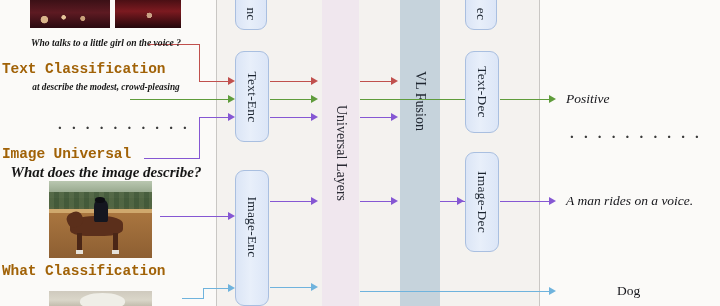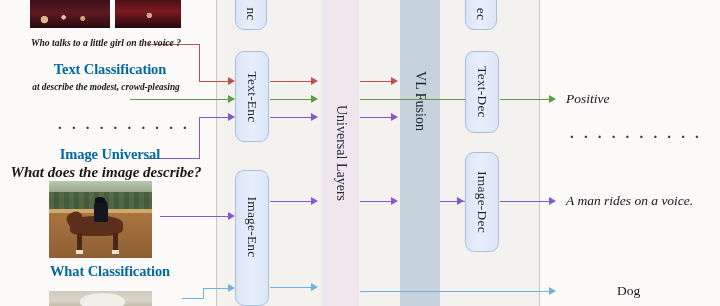--- a/index.html
+++ b/index.html
@@ -55,23 +55,23 @@
   .c-purple{border-color:#8557d3;}
   .c-blue{border-color:#6fb3dd;}
   .h-red{border-left:7px solid #c0504d;}
   .h-green{border-left:7px solid #5f9c3b;}
   .h-purple{border-left:7px solid #8557d3;}
   .h-blue{border-left:7px solid #6fb3dd;}
 
   
   .leftcol{position:absolute;left:2px;top:0;width:216px;height:229px;}
   .task-title{
-    position:absolute;width:216px;text-align:center;
-    font-family:Liberation Serif, serif;
-    font-weight:bold;font-size:14.5px;color:#0369a1;
+    position:absolute;width:216px;text-align:left;
+    font-family:Liberation Mono, monospace;
+    font-weight:bold;font-size:14.5px;color:#a16207;
     letter-spacing:-.1px;
   }
   .task-sub{
     position:absolute;width:200px;left:4px;text-align:center;
     font-family:"Liberation Serif", serif;
     font-style:italic;font-weight:bold;font-size:9.3px;color:#171717;
     line-height:12px;
   }
   .dots{
     position:absolute;font-family:"Liberation Serif", serif;

